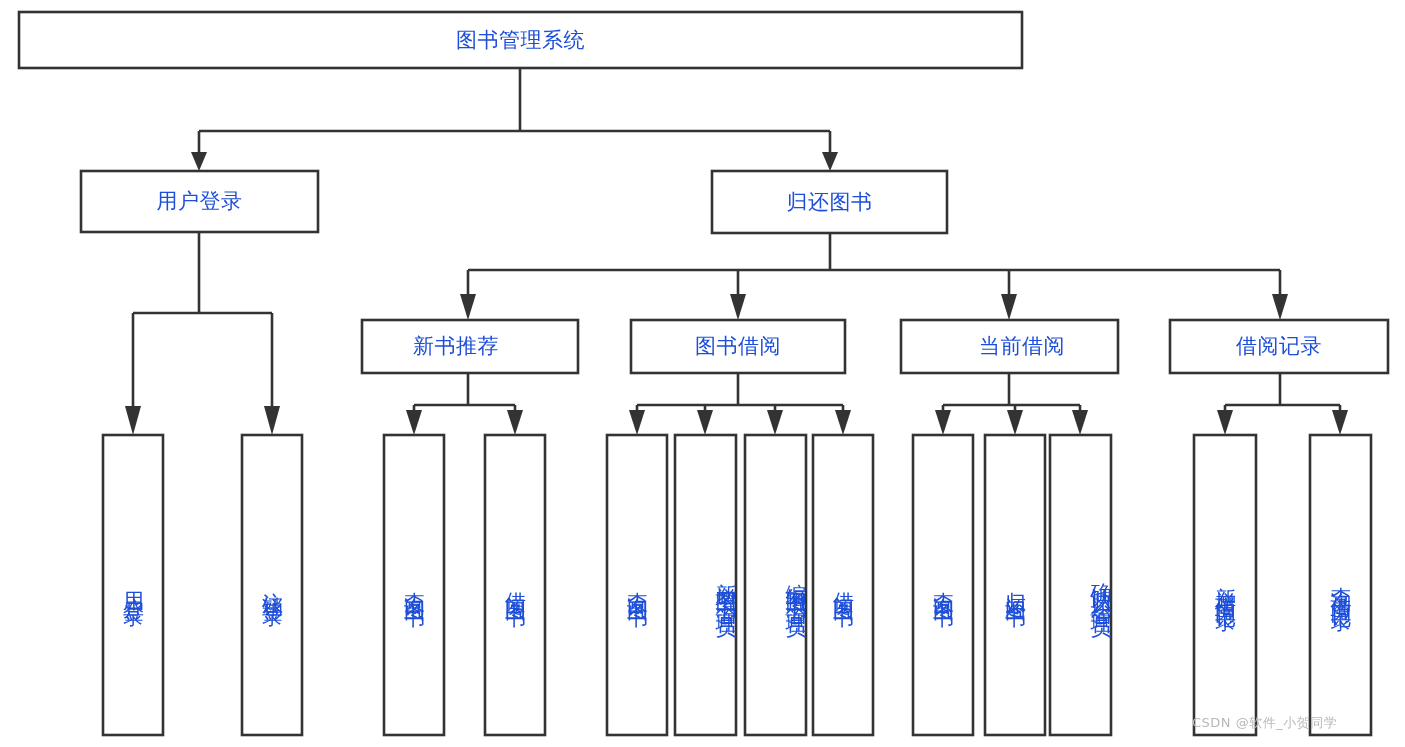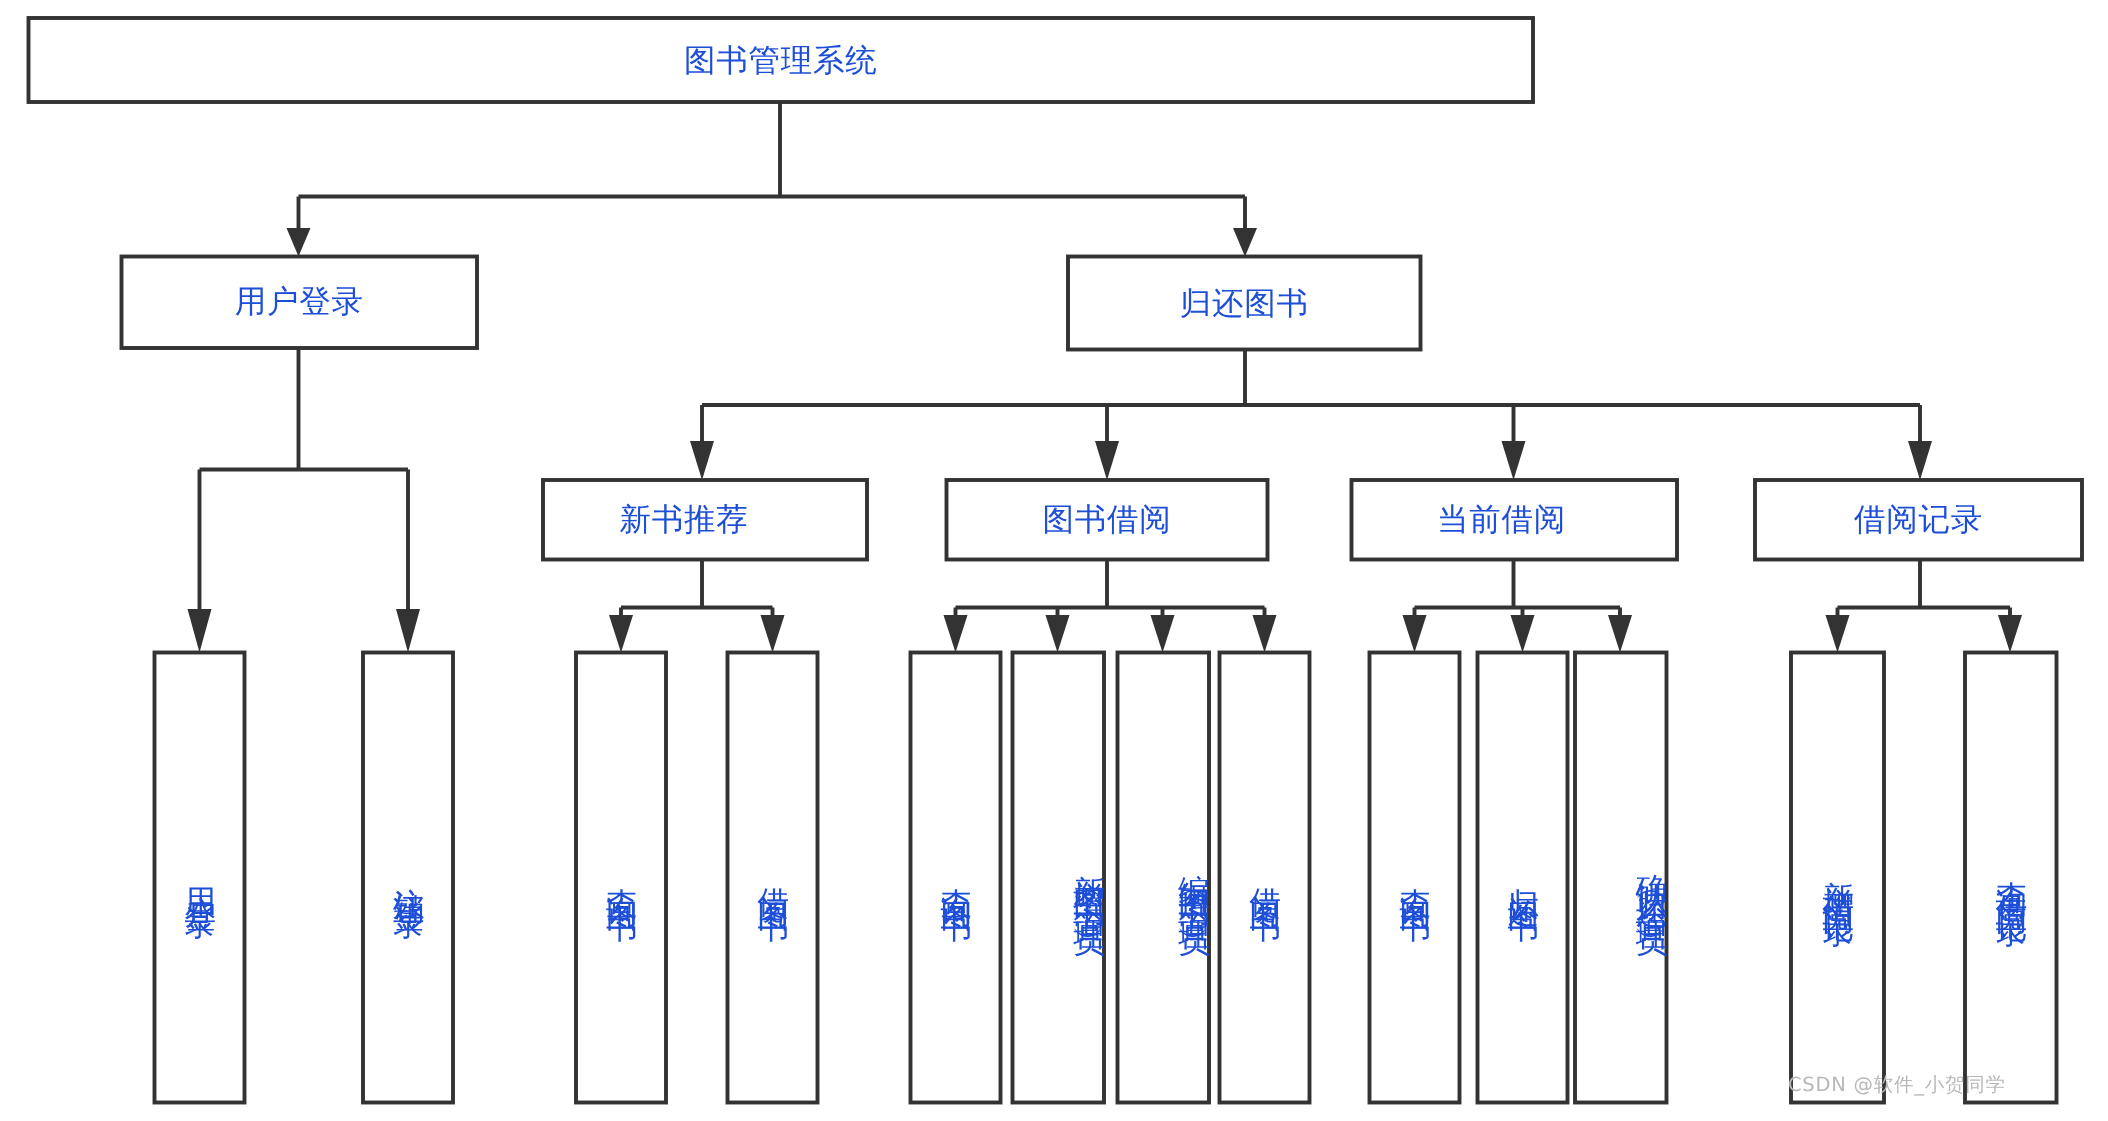--- a/index.html
+++ b/index.html
@@ -191,21 +191,21 @@
     <rect class="node-box" x="1310" y="435" width="61" height="300"></rect>
   </svg>
 
   <div class="node-label horizontal" style="left:19px; top:12px; width:1003px; height:56px;">图书管理系统</div>
 
   <div class="node-label horizontal" style="left:81px; top:171px; width:237px; height:61px;">用户登录</div>
   <div class="node-label horizontal" style="left:712px; top:171px; width:235px; height:62px;">归还图书</div>
 
   <div class="node-label horizontal" style="left:362px; top:320px; width:188px; height:53px;">新书推荐</div>
   <div class="node-label horizontal" style="left:631px; top:320px; width:214px; height:53px;">图书借阅</div>
-  <div class="node-label horizontal" style="left:901px; top:320px; width:200px; height:53px;">当前借阅</div>
+  <div class="node-label horizontal" style="left:922px; top:320px; width:200px; height:53px;">当前借阅</div>
   <div class="node-label horizontal" style="left:1170px; top:320px; width:218px; height:53px;">借阅记录</div>
 
   <div class="node-label vertical centered" style="left:103px; top:435px; width:60px; height:300px;">用户登录</div>
   <div class="node-label vertical centered" style="left:242px; top:435px; width:60px; height:300px;">注销登录</div>
 
   <div class="node-label vertical centered" style="left:384px; top:435px; width:60px; height:300px;">查询图书</div>
   <div class="node-label vertical centered" style="left:485px; top:435px; width:60px; height:300px;">借阅图书</div>
 
   <div class="node-label vertical centered" style="left:607px; top:435px; width:60px; height:300px;">查询图书</div>
   <div class="node-label vertical" style="left:675px; top:435px; width:61px; height:300px;">新增图书（管理员）</div>

